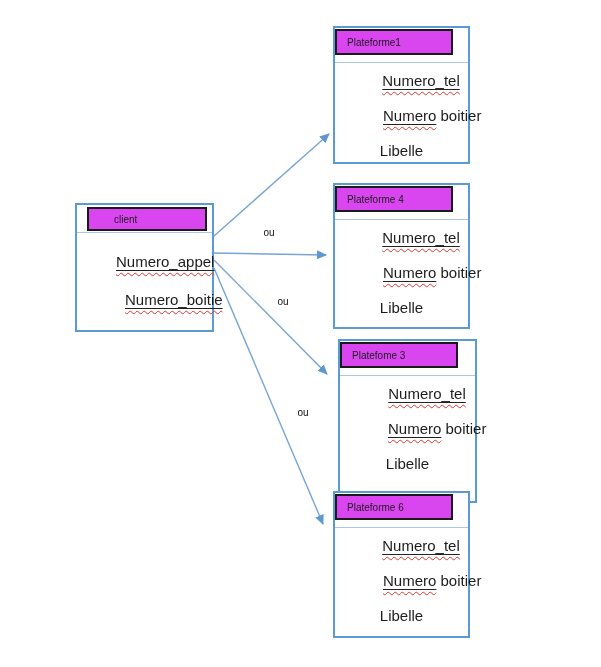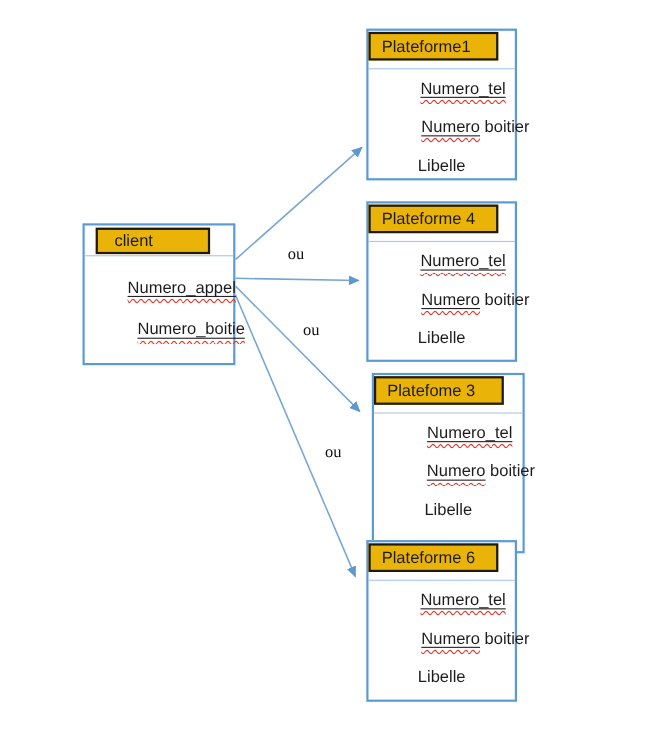--- a/index.html
+++ b/index.html
@@ -14,46 +14,46 @@
     border:2px solid #5b9bd5; background:#ffffff;
   }
   #box-client { left:75px;  top:203px; width:139px; height:129px; }
   #box-p1     { left:333px; top:26px;  width:137px; height:138px; }
   #box-p2     { left:333px; top:183px; width:137px; height:146px; }
   #box-p3     { left:338px; top:339px; width:139px; height:164px; }
   #box-p4     { left:333px; top:491px; width:137px; height:147px; }
 
   .etitle {
     position:absolute; top:1px; left:0; box-sizing:border-box;
-    width:118px; height:26px; border:2px solid #1a1a1a; background:#eab308;
+    width:118px; height:26px; border:2px solid #1a1a1a; background:#d946ef;
     display:flex; align-items:center; padding-left:10px;
-    font-size:15px; white-space:nowrap;
+    font-size:10px; white-space:nowrap;
   }
-  #box-client .etitle { left:10px; top:2px; width:104px; height:24px; padding-left:15px; }
+  #box-client .etitle { left:10px; top:2px; width:120px; height:24px; padding-left:25px; }
 
   .edivider {
     position:absolute; left:0; right:0; top:34px; height:1px; background:#a9c7e6;
   }
   #box-client .edivider { top:27px; }
 
   .efield {
     position:absolute; left:0; right:0; text-align:center;
     font-size:15px; line-height:20px; white-space:nowrap;
   }
   .ebox .f1 { top:43px;margin-left:39px; } .ebox .f2 { top:78px;margin-left:48px; } .ebox .f3 { top:113px; }
   #box-client .f1 { top:47px; } #box-client .f2 { top:85px; }
 
   
   .useg { text-decoration:underline solid #222222; text-decoration-thickness:1px; text-underline-offset:3px; }
   .squig { text-decoration:underline wavy #e0382b; text-decoration-thickness:1px; text-underline-offset:5px; }
 
   
   .ou {
     position:absolute; transform:translate(-50%,-50%);
-    font-size:15px; color:#111111;font-family:Liberation Serif, serif;
+    font-size:10px; color:#111111;
   }
   #ou1 { left:269px; top:232px; }
   #ou2 { left:283px; top:301px; }
   #ou3 { left:303px; top:412px; }
 
   
   #arrows { position:absolute; left:0; top:0; pointer-events:none; }
 </style>
 </head>
 <body>

